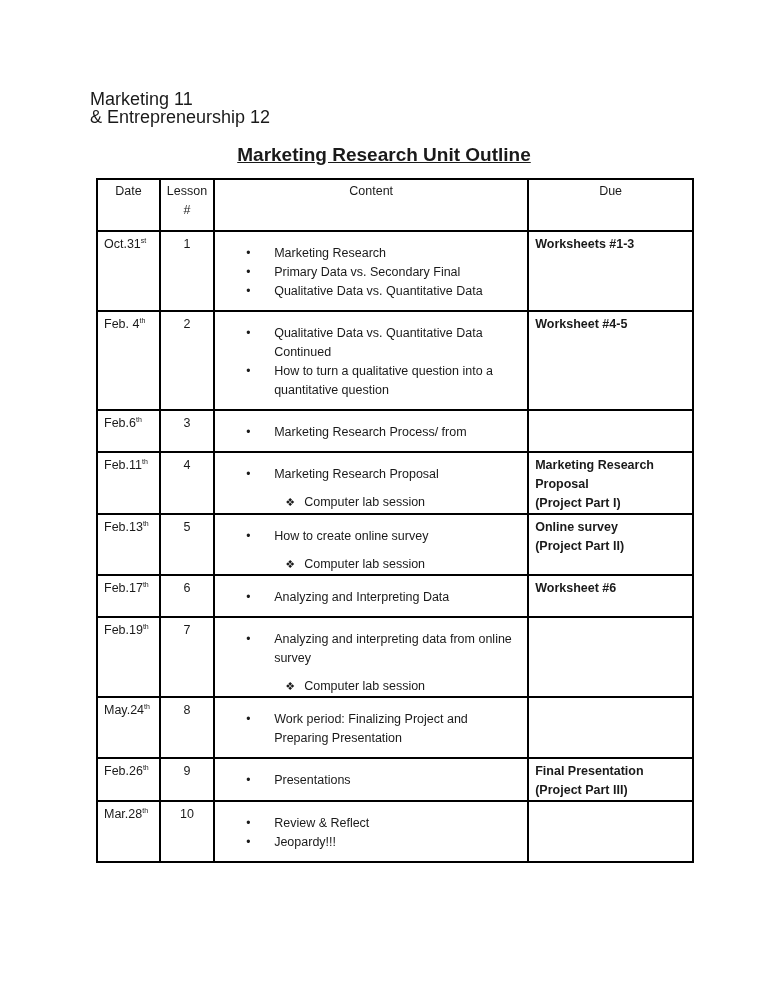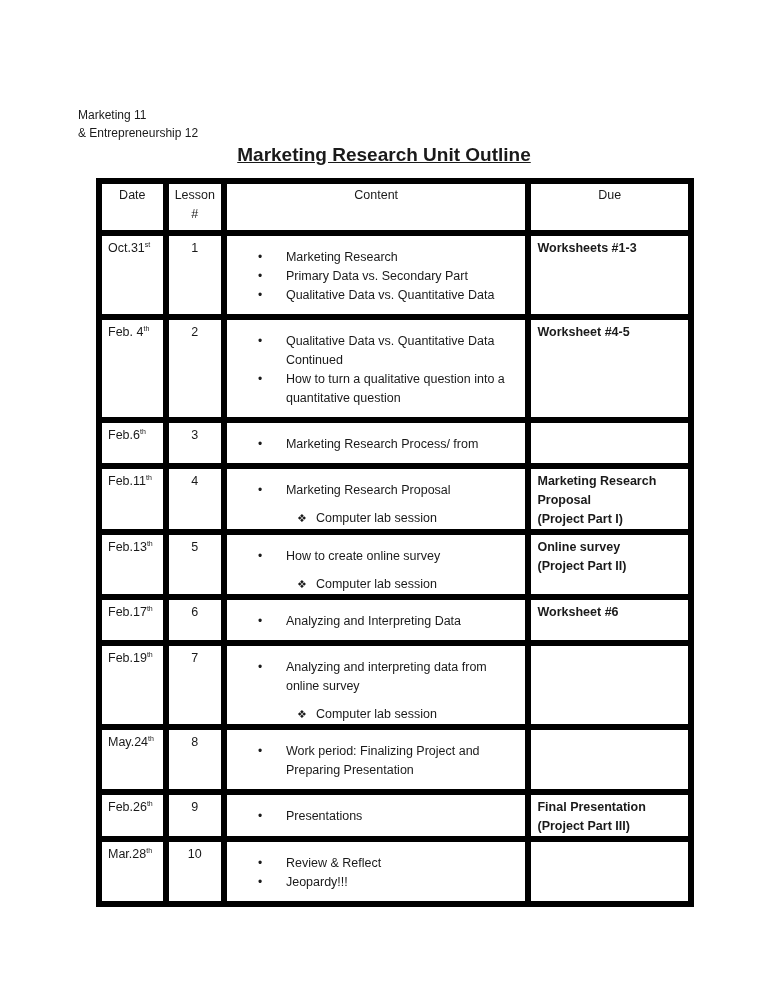--- a/index.html
+++ b/index.html
@@ -10,25 +10,24 @@
     body {
       width: 768px;
       height: 994px;
       position: relative;
       font-family: "Liberation Sans", "DejaVu Sans", sans-serif;
       color: #1a1a1a;
       overflow: hidden;
     }
     .course {
       position: absolute;
-      left: 78px;
+      left: 90px;
       top: 90px;
-      font-size: 12px;
+      font-size: 18px;
       line-height: 18px;
-      margin-top: 16px;
     }
     .title {
       position: absolute;
       left: 0;
       width: 768px;
       top: 144px;
       text-align: center;
       font-weight: bold;
       font-size: 19px;
       text-decoration: underline;
@@ -36,21 +35,21 @@
     table.outline {
       position: absolute;
       left: 96px;
       top: 178px;
       width: 598px;
       border-collapse: collapse;
       font-size: 12.5px;
       line-height: 19px;
     }
     table.outline td, table.outline th {
-      border: 6px solid #000000;
+      border: 2px solid #000000;
       vertical-align: top;
       padding: 0 6px;
       font-weight: normal;
     }
     table.outline th {
       text-align: center;
       padding-top: 2px;
     }
     .c-date { width: 49px; }
     .c-lesson { width: 40px; text-align: center; }
@@ -102,21 +101,21 @@
       <th class="c-due">Due</th>
     </tr>
   </thead>
   <tbody id="rows">
       <tr style="height: 73px;">
         <td class="c-date"><span>Oct.31</span><sup>st</sup></td>
         <td class="c-lesson">1</td>
         <td class="c-content">
           <ul class="bul">
             <li>Marketing Research</li>
-            <li>Primary Data vs. Secondary Part</li>
+            <li>Primary Data vs. Secondary Final</li>
             <li>Qualitative Data vs. Quantitative Data</li>
           </ul>
         </td>
         <td class="c-due">
           <span class="due-line">Worksheets #1-3</span>
         </td>
       </tr>
       <tr style="height: 95px;">
         <td class="c-date"><span>Feb. 4</span><sup>th</sup></td>
         <td class="c-lesson">2</td>

